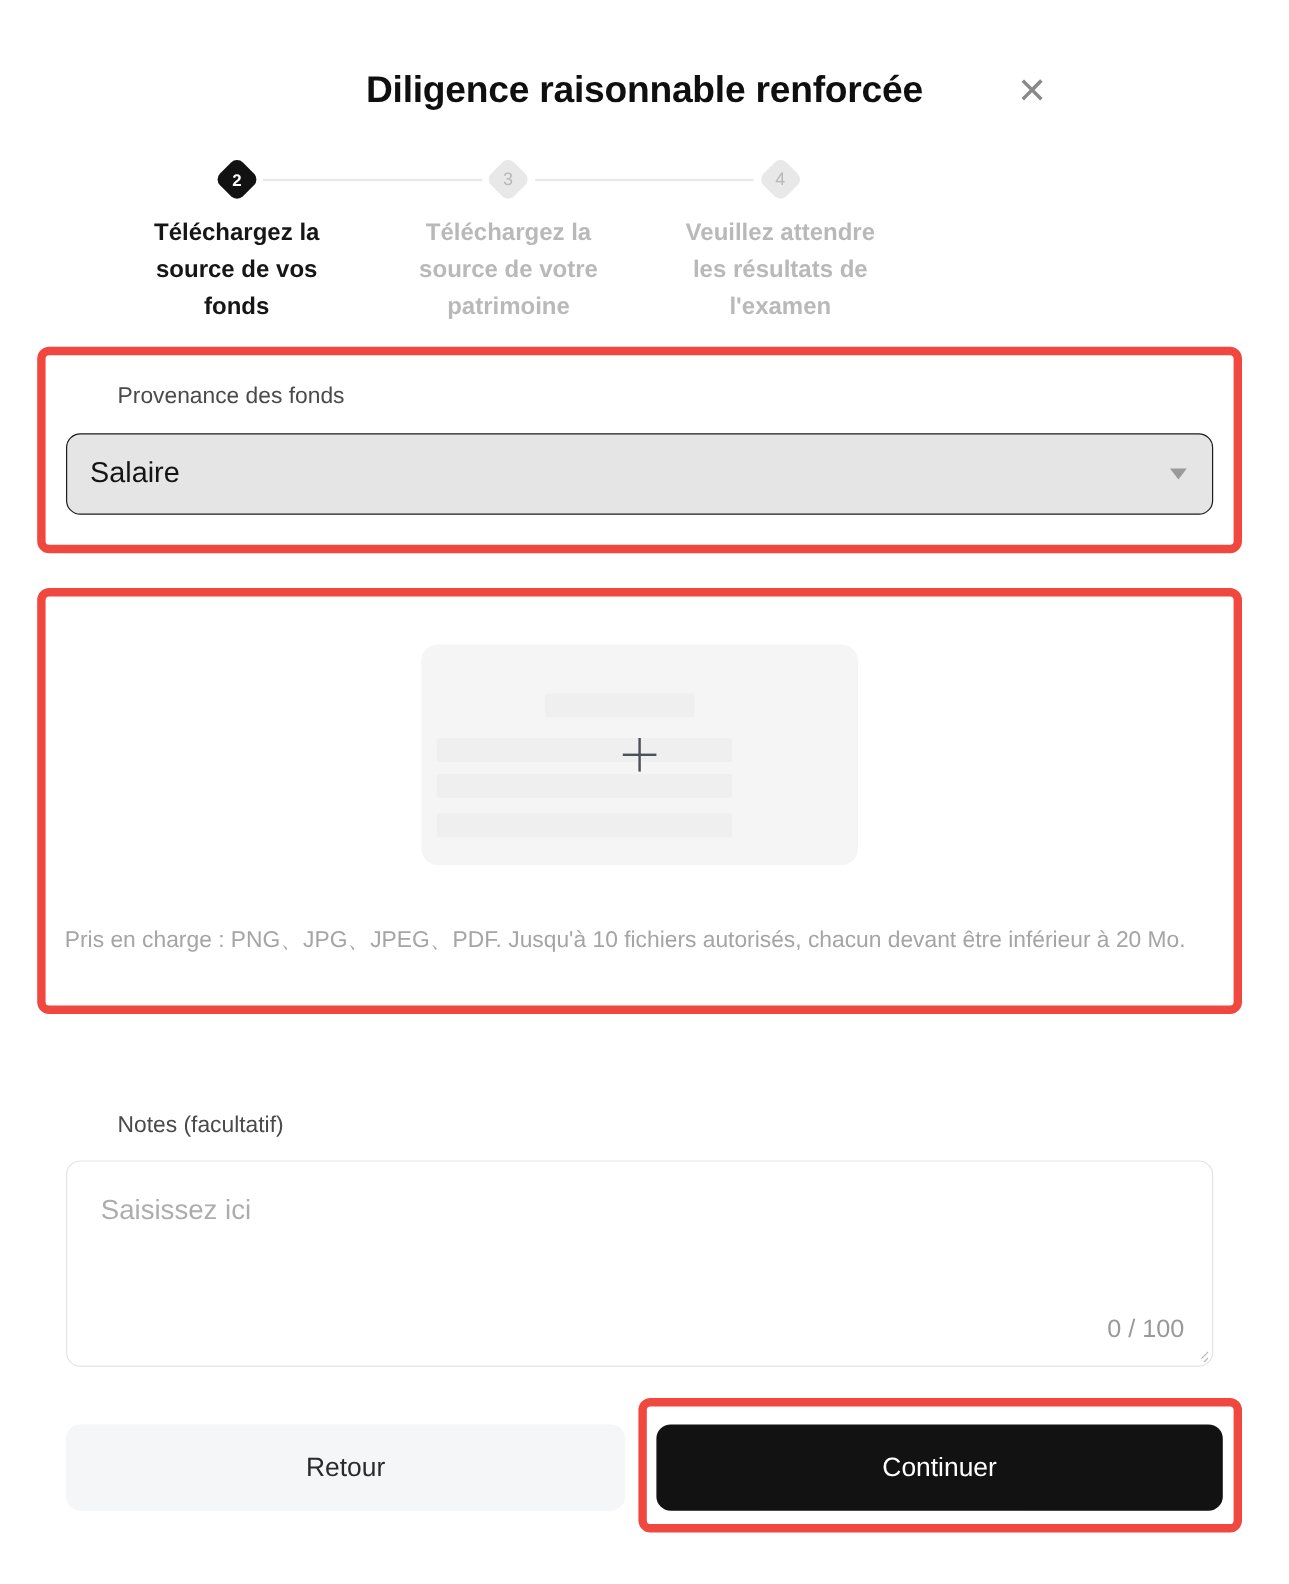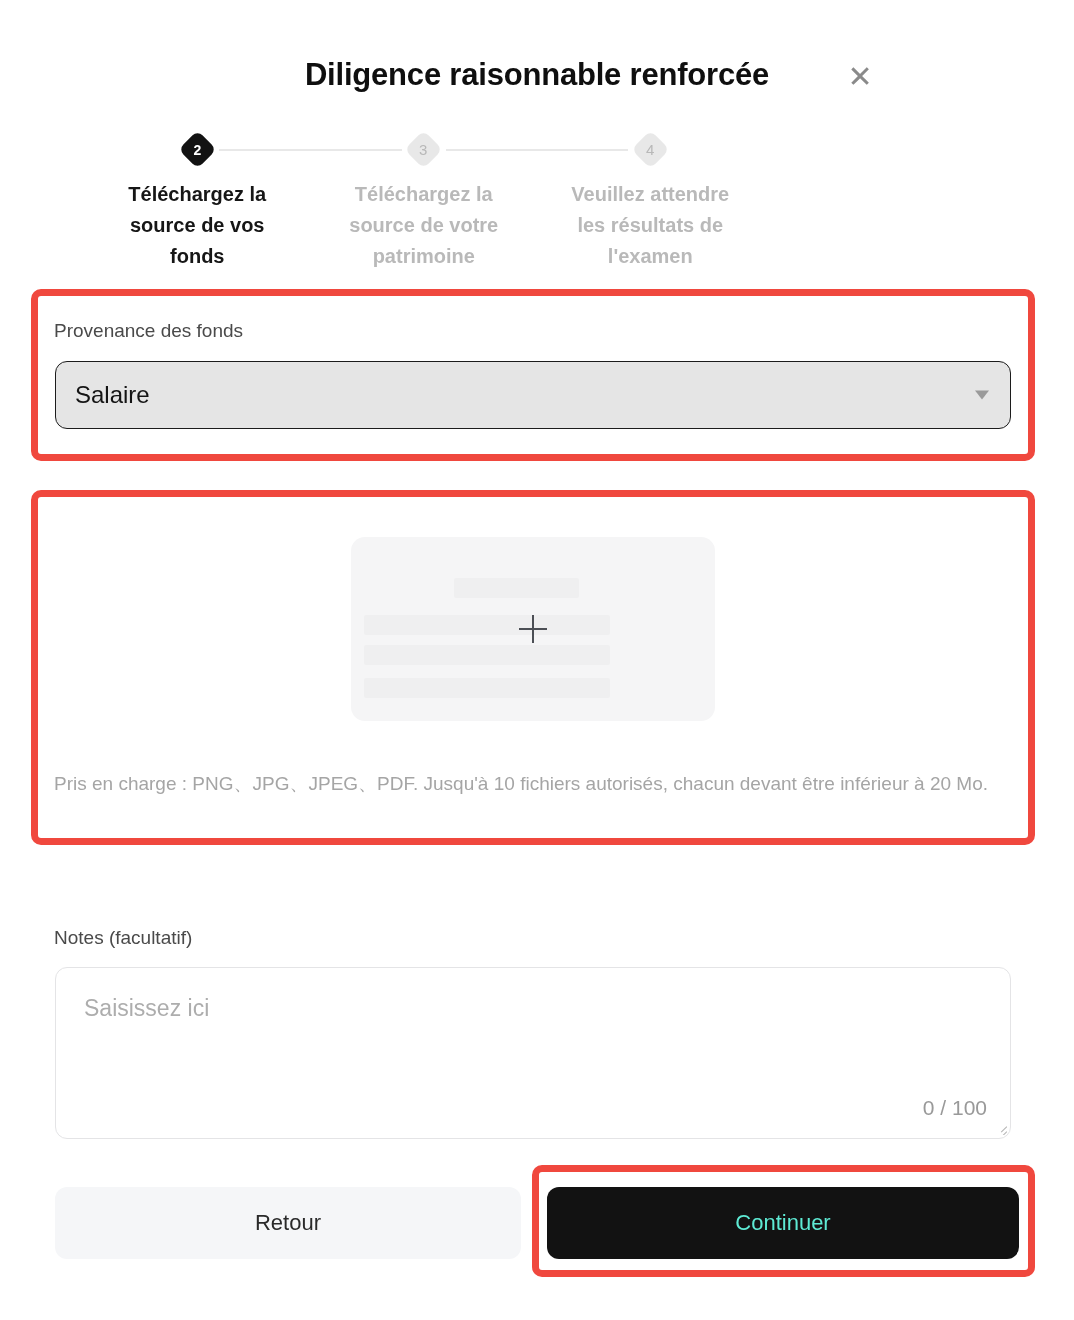--- a/index.html
+++ b/index.html
@@ -127,20 +127,21 @@
   #hl-source   { left: 31px;  top: 289px;  width: 1004px; height: 172px; }
   #hl-upload   { left: 31px;  top: 490px;  width: 1004px; height: 355px; }
   #hl-continue { left: 532px; top: 1165px; width: 503px;  height: 112px; }
 
   
   .field-label {
     position: absolute;
     font-size: 19px;
     color: #4a4a4a;
     line-height: 25px;
+    margin-left: 44px;
   }
   #provenance-label { left: 54px; top: 318px; }
 
   .select-box {
     position: absolute;
     left: 55px; top: 361px;
     width: 956px; height: 68px;
     border: 1.5px solid #1c1c1c;
     border-radius: 12px;
     background: #e5e5e5;
@@ -263,21 +264,21 @@
     border: none;
   }
   #btn-back {
     left: 55px; top: 1187px; width: 466px;
     background: #f5f6f8;
     color: #2a2a2a;
   }
   #btn-continue {
     left: 547px; top: 1187px; width: 472px;
     background: #121212;
-    color: #5eead4;
+    color: #ffffff;
   }
 </style>
 </head>
 <body>
 
 <div class="modal-card">
 
   <div class="modal-header">
     <div class="modal-title">Diligence raisonnable renforcée</div>
     <div class="close-btn">✕</div>

